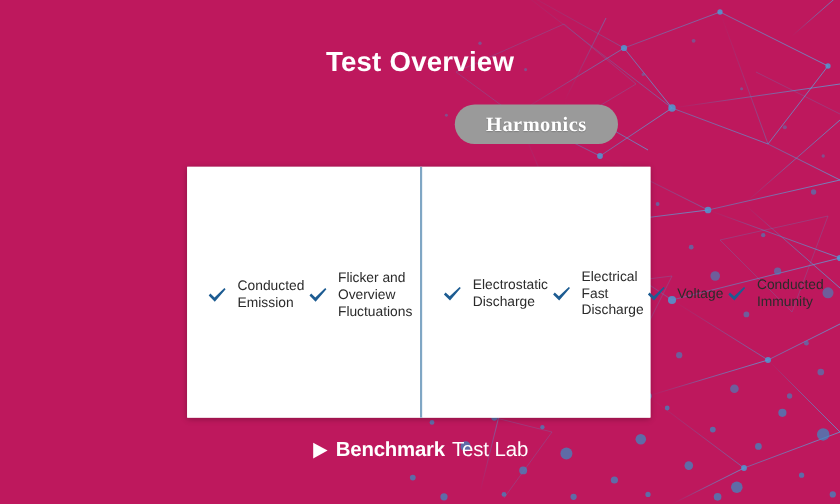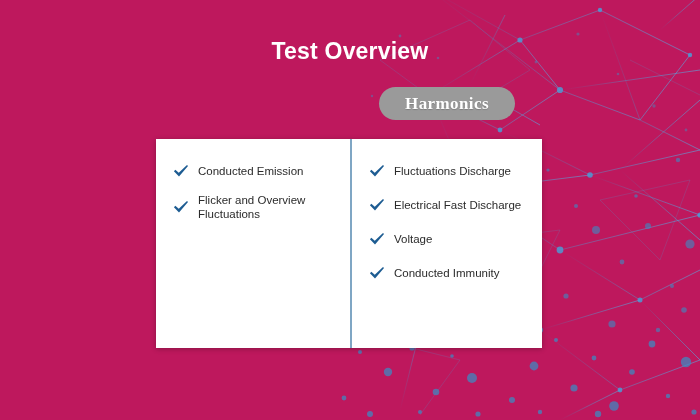--- a/index.html
+++ b/index.html
@@ -82,21 +82,21 @@
     height: 209px;
     display: flex;
     background: #ffffff;
     box-shadow: 0 1px 5px rgba(0,0,0,0.28);
   }
   .card {
     background: #ffffff;
     box-sizing: border-box;
     padding: 22px 14px 6px 14px;
     display: flex;
-    flex-direction: column;
+    flex-direction: row;
   }
   #card-emission {
     width: 196px;
     border-right: 2px solid #7fa6c4;
   }
   #card-immunity {
     width: 190px;
   }
 
   .item {
@@ -301,21 +301,21 @@
       </div>
 
     </div>
 
     <div class="card" id="card-immunity">
 
       <div class="item">
         <svg class="check" viewBox="0 0 24 24" width="20" height="20">
           <path d="M3.5 12.4 L5.2 10.4 L9.3 14.2 L19.2 4.9 L20.4 6.0 L9.6 18.6 Z" fill="#1d5c92"></path>
         </svg>
-        <span class="item-label">Fluctuations Discharge</span>
+        <span class="item-label">Electrostatic Discharge</span>
       </div>
 
 
       <div class="item">
         <svg class="check" viewBox="0 0 24 24" width="20" height="20">
           <path d="M3.5 12.4 L5.2 10.4 L9.3 14.2 L19.2 4.9 L20.4 6.0 L9.6 18.6 Z" fill="#1d5c92"></path>
         </svg>
         <span class="item-label">Electrical Fast Discharge</span>
       </div>
 
@@ -329,14 +329,21 @@
       <div class="item">
         <svg class="check" viewBox="0 0 24 24" width="20" height="20">
           <path d="M3.5 12.4 L5.2 10.4 L9.3 14.2 L19.2 4.9 L20.4 6.0 L9.6 18.6 Z" fill="#1d5c92"></path>
         </svg>
         <span class="item-label">Conducted Immunity</span>
       </div>
 
     </div>
   </div>
 
+  <div id="footer-logo">
+    <svg id="play-triangle" width="14" height="15" viewBox="0 0 14 15">
+      <path d="M1 1 L13 7.5 L1 14 Z" fill="#ffffff"></path>
+    </svg>
+    <span id="logo-brand">Benchmark</span>
+    <span id="logo-suffix">Test Lab</span>
+  </div>
 
 </div>
 
 </body></html>

